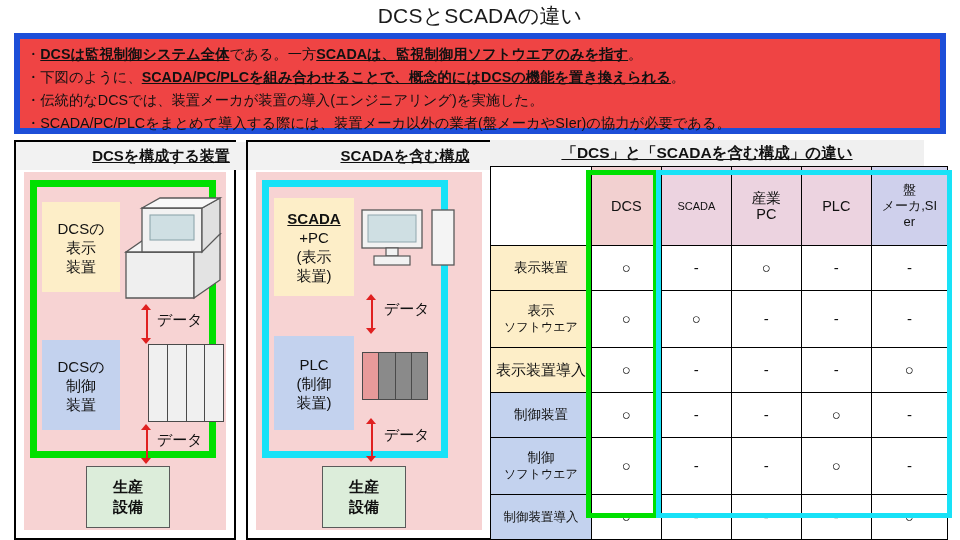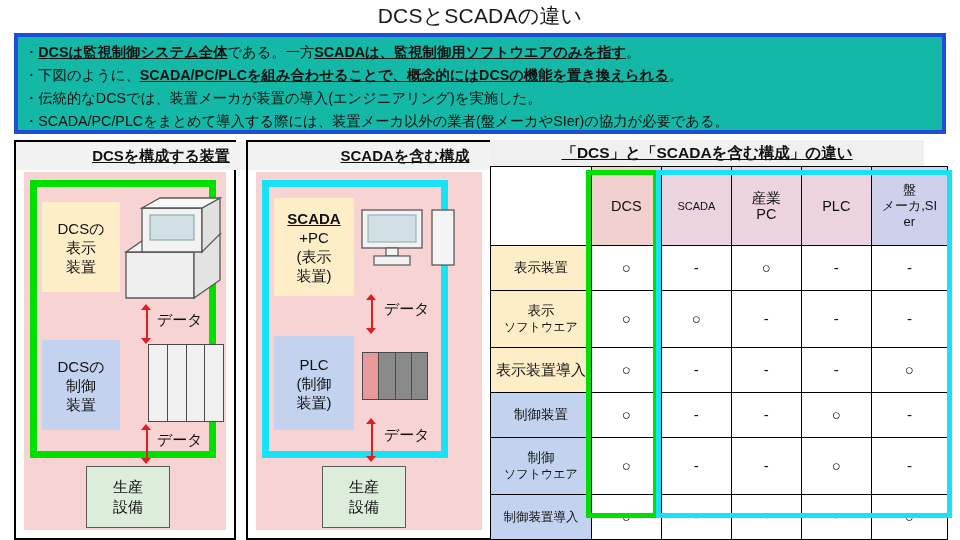--- a/index.html
+++ b/index.html
@@ -16,22 +16,22 @@
     position: absolute; left: 0; top: 2px; width: 960px;
     text-align: center;
     font-size: 21px; color: #1a1a1a; letter-spacing: .2px;
     white-space: nowrap;
   }
 
   
   .bullets {
     position: absolute; left: 14px; top: 33px;
     width: 932px; height: 101px;
-    background: #14b8a6;
-    border: 4px solid #1d4ed8;
+    background: #ef4444;
+    border: 6px solid #1d4ed8;
     box-sizing: border-box;
     padding: 4px 6px 10px 6px;
   }
   .bline { font-size: 14.3px; color: #111; white-space: nowrap; line-height: 23px; }
   .bline b { font-weight: bold; text-decoration: underline; }
 
   
   .panel {
     position: absolute; top: 140px;
     box-sizing: border-box;
@@ -71,21 +71,21 @@
     display: flex; flex-direction: column; justify-content: center; align-items: center;
   }
   .cbox-yellow { background: #fdeec8; }
   .cbox-blue   { background: #c3d2ee; }
   .cbox .ul { font-weight: bold; text-decoration: underline; }
 
   .greenbox {
     position: absolute; box-sizing: border-box;
     background: #dcedda; border: 1px solid #5a5a5a;
     font-size: 15px; color: #111; line-height: 20px; text-align: center;
-    display: flex; flex-direction: column; justify-content: center; align-items: center;
+    display: flex; flex-direction: column; justify-content: center; align-items: center; font-weight: bold;
   }
 
   
   .arrow { position: absolute; width: 11px; }
   .arrow .shaft { position: absolute; left: 5px; top: 4px; bottom: 4px; width: 1.6px; background: #e02020; }
   .arrow .ah { position: absolute; left: 0; width: 0; height: 0;
                border-left: 5.5px solid transparent; border-right: 5.5px solid transparent; }
   .arrow .ah-up   { top: 0;    border-bottom: 6px solid #e02020; }
   .arrow .ah-down { bottom: 0; border-top: 6px solid #e02020; }
   .dlabel { position: absolute; font-size: 15px; color: #111; white-space: nowrap; }

